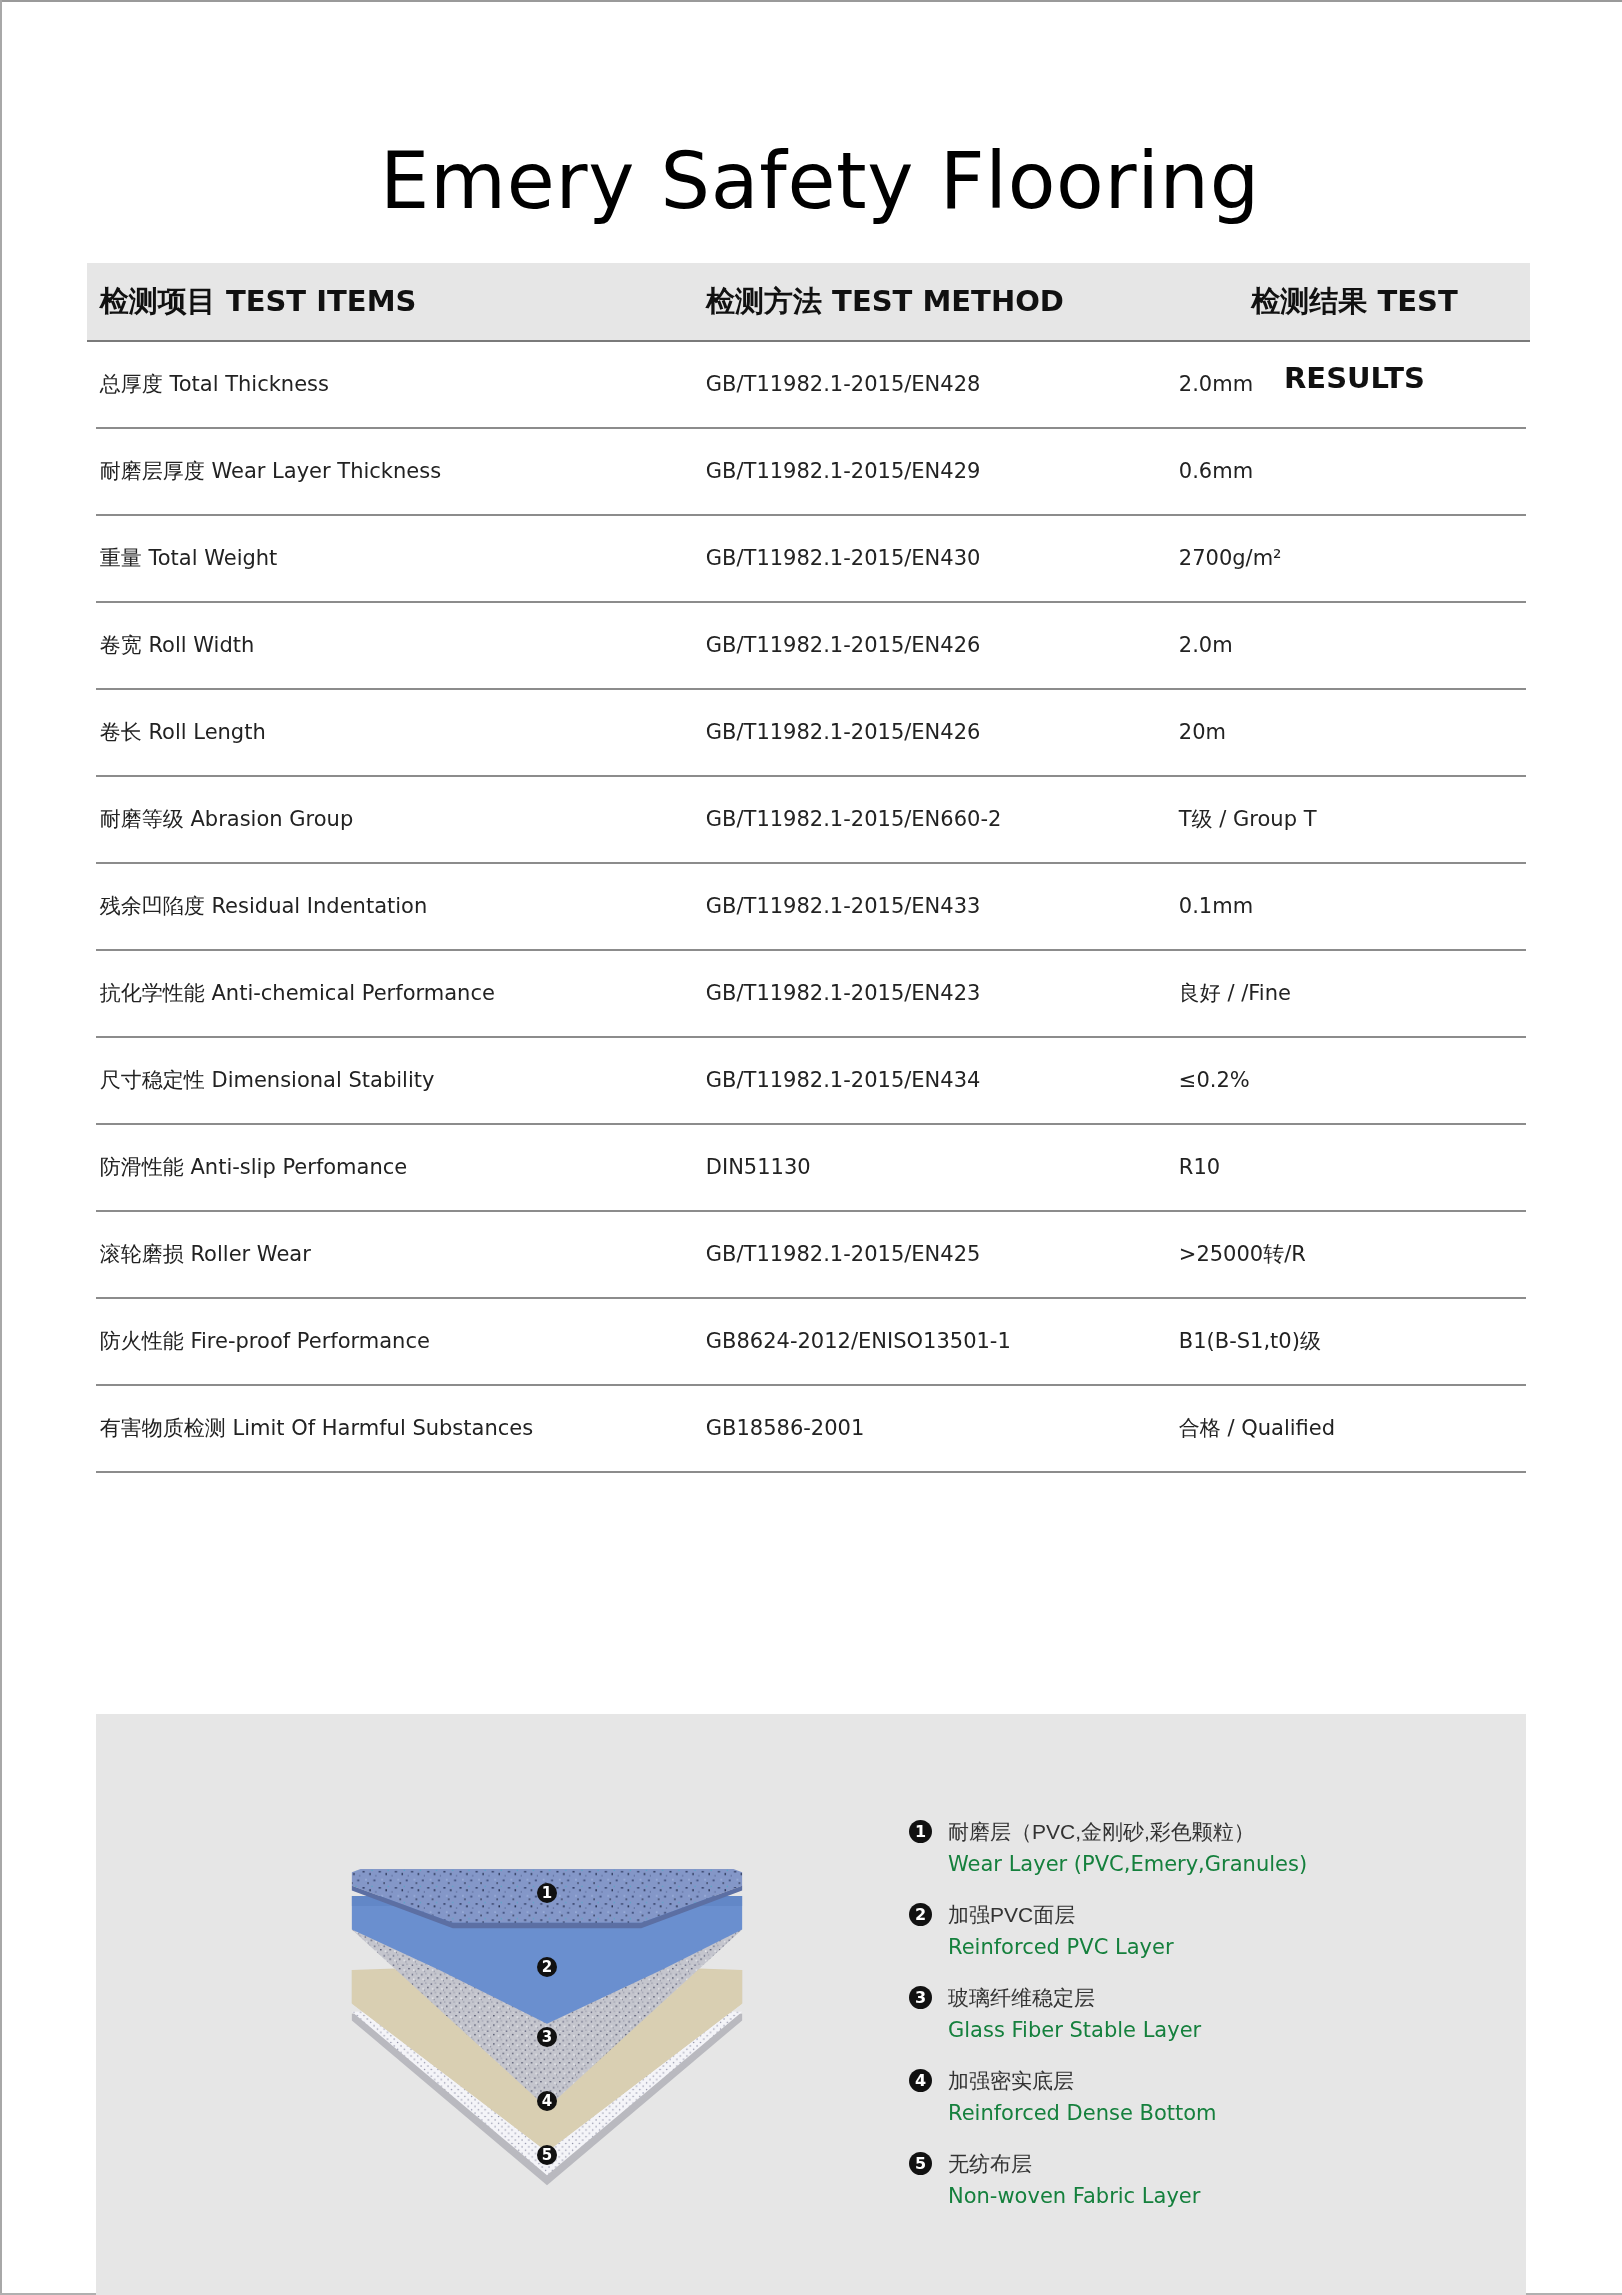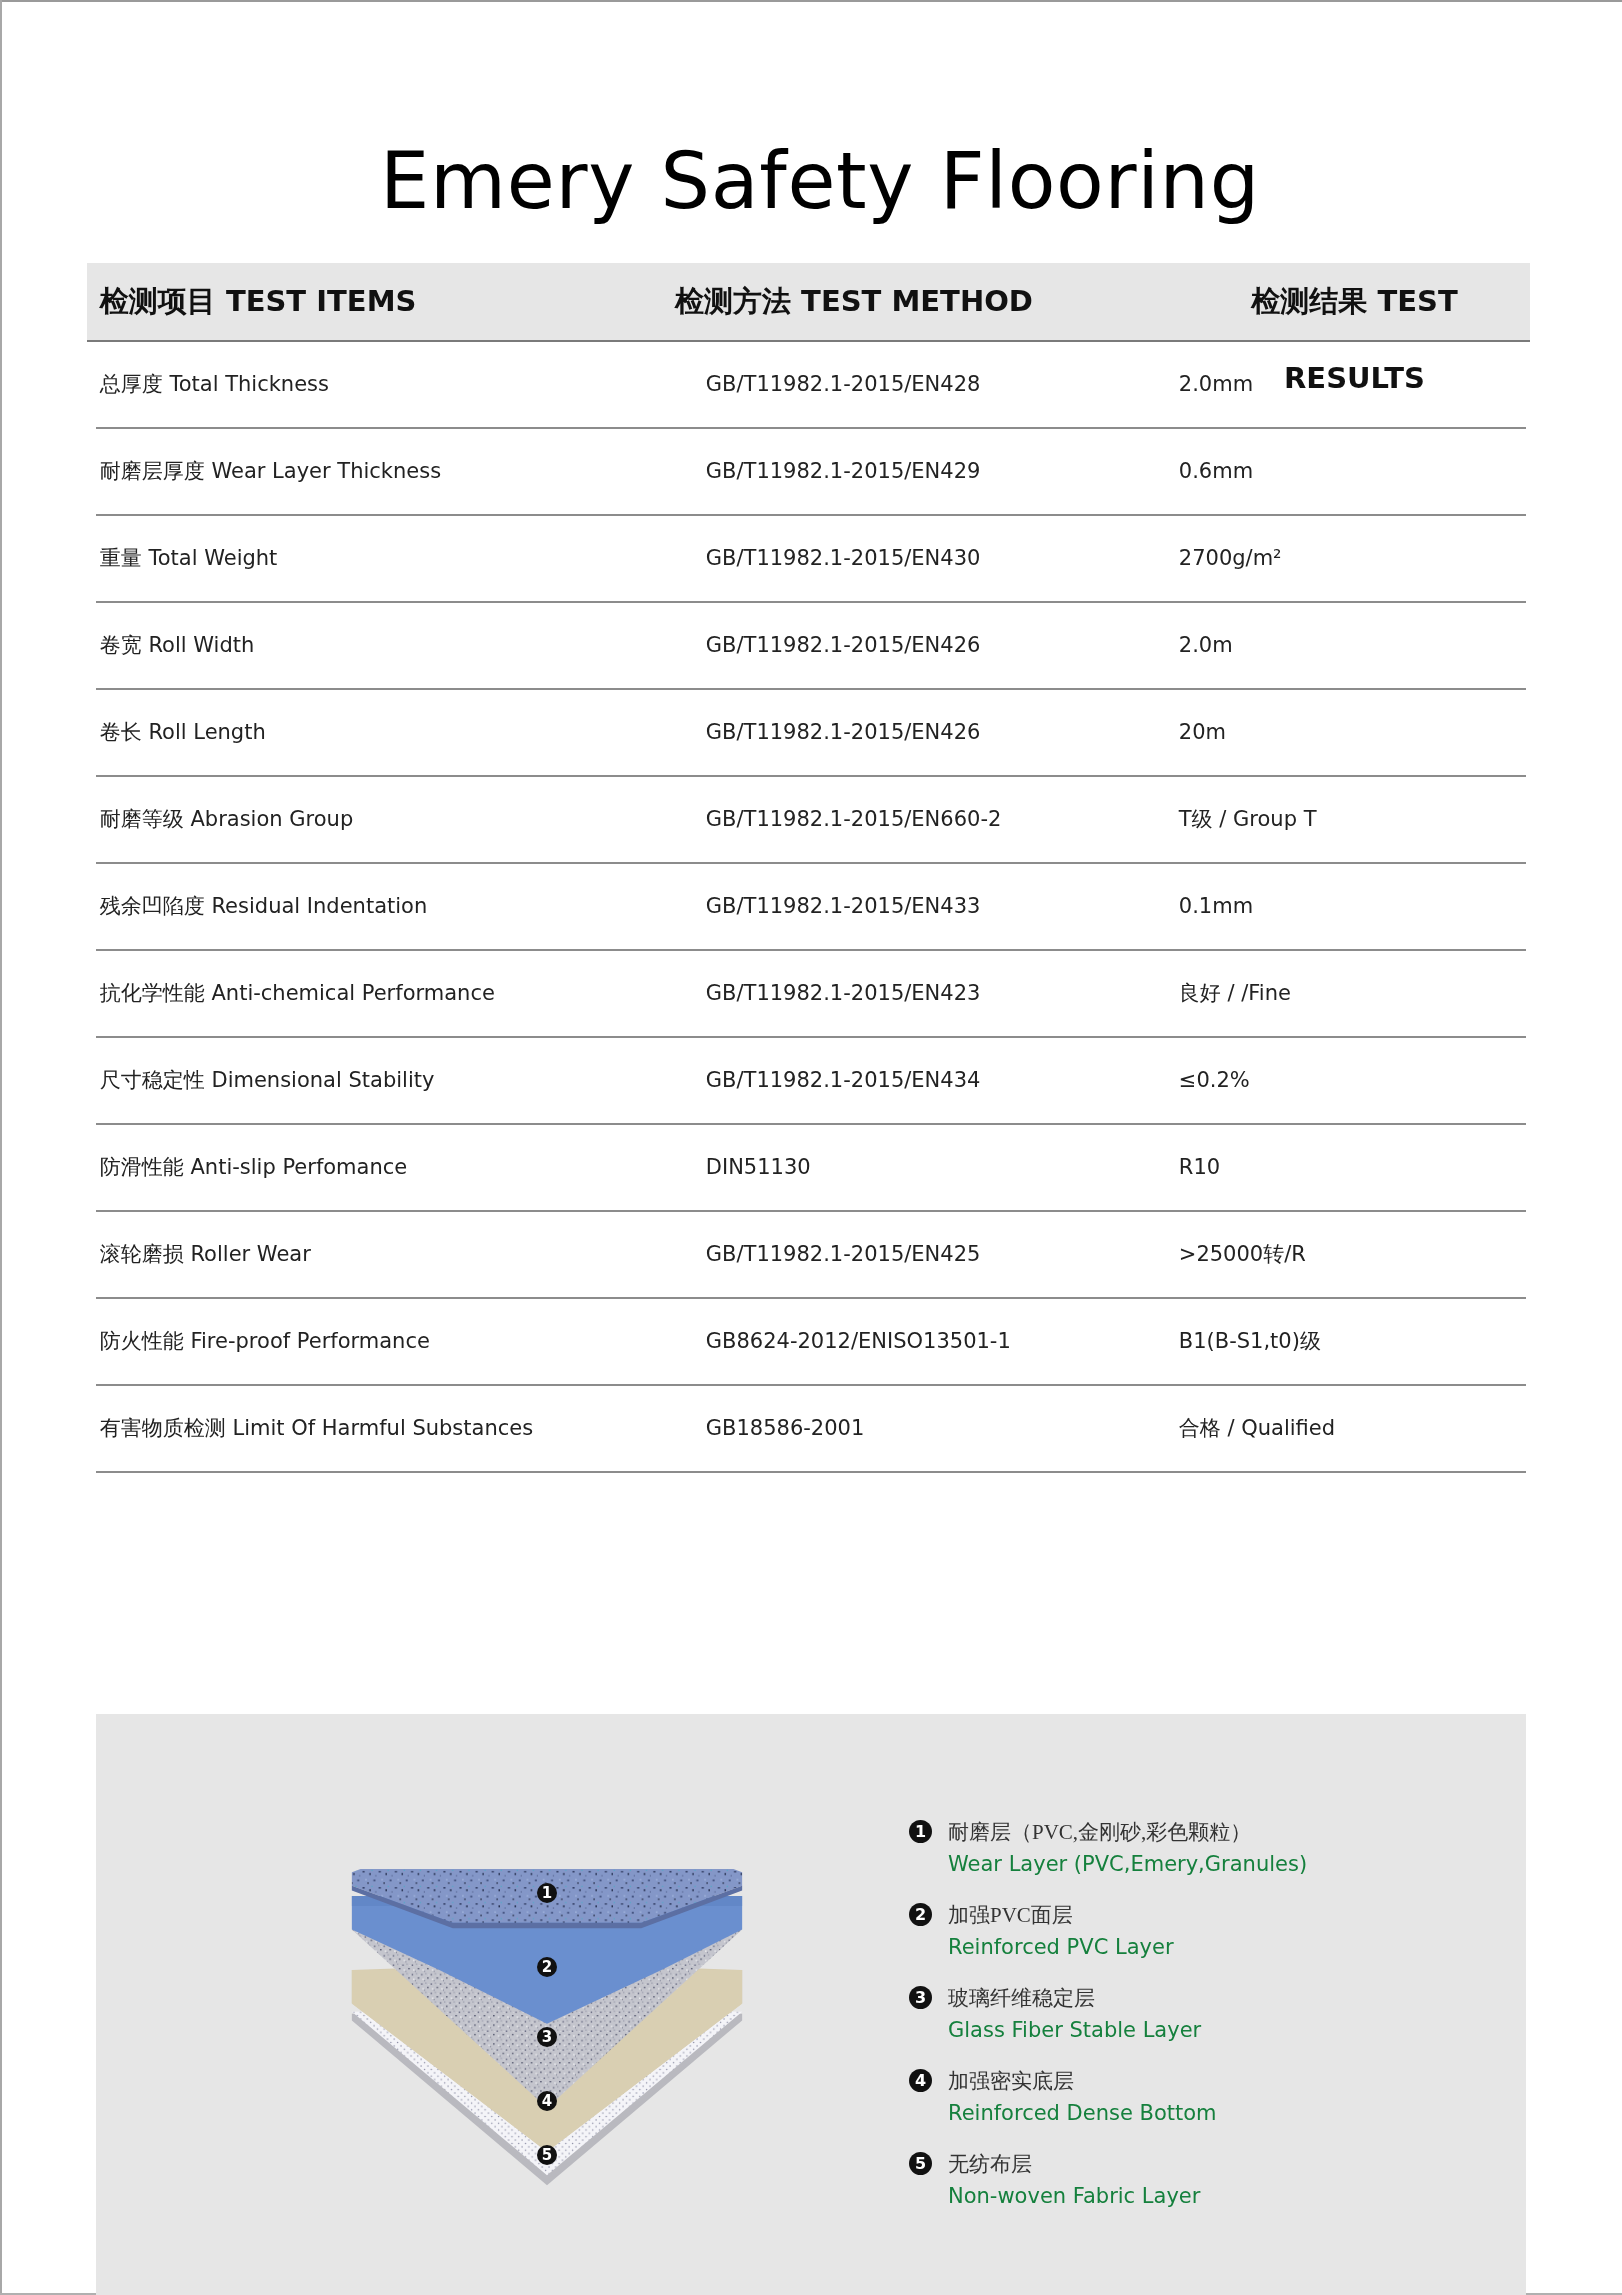--- a/index.html
+++ b/index.html
@@ -25,21 +25,21 @@
   .thead {
     position: relative; height: 77px; background: #e6e6e6;
     border-bottom: 2px solid #7a7a7a; width: 1443px;
   }
   .th {
     position: absolute; top: 0; height: 77px; line-height: 77px;
     font-size: 29px; font-weight: bold; color: #111;
     font-family: "DejaVu Sans", sans-serif;
   }
   .col1 { left: 12.8px; }
-  .col2 { left: 588px; }
+  .col2 { left: 619px; }
   .col3 { left: 1092px; }
 
   .row {
     position: relative; height: 85px; width: 1430px; margin-left: 8.8px;
     border-bottom: 2px solid #8c8c8c;
   }
   .td {
     position: absolute; top: 0; height: 96px; line-height: 85px;
     font-size: 21px; color: #222; white-space: nowrap;
     font-family: "DejaVu Sans", sans-serif;
@@ -61,21 +61,21 @@
 
   .legend { position: absolute; left: 813px; top: 101px; width: 539px; }
   .legend-item { position: relative; height: 83px; }
   .legend-bullet {
     position: absolute; left: 0; top: 5.4px; width: 23px; height: 23px; border-radius: 50%;
     background: #111; color: #fff; font-size: 16px; font-weight: bold; line-height: 23px;
     text-align: center; font-family: "DejaVu Sans", sans-serif;
   }
   .legend-cn {
     position: absolute; left: 39px; top: 0; font-size: 21px; line-height: 34px; color: #333;
-    white-space: nowrap; font-family: Liberation Serif, serif;
+    white-space: nowrap; font-family: Liberation Sans, sans-serif;
   }
   .legend-en {
     position: absolute; left: 39px; top: 32px; font-size: 21px; line-height: 34px; color: #15803d;
     white-space: nowrap; font-family: "DejaVu Sans", sans-serif;
   }
 </style>
 </head>
 <body>
 
 <div class="frame-top"></div>

